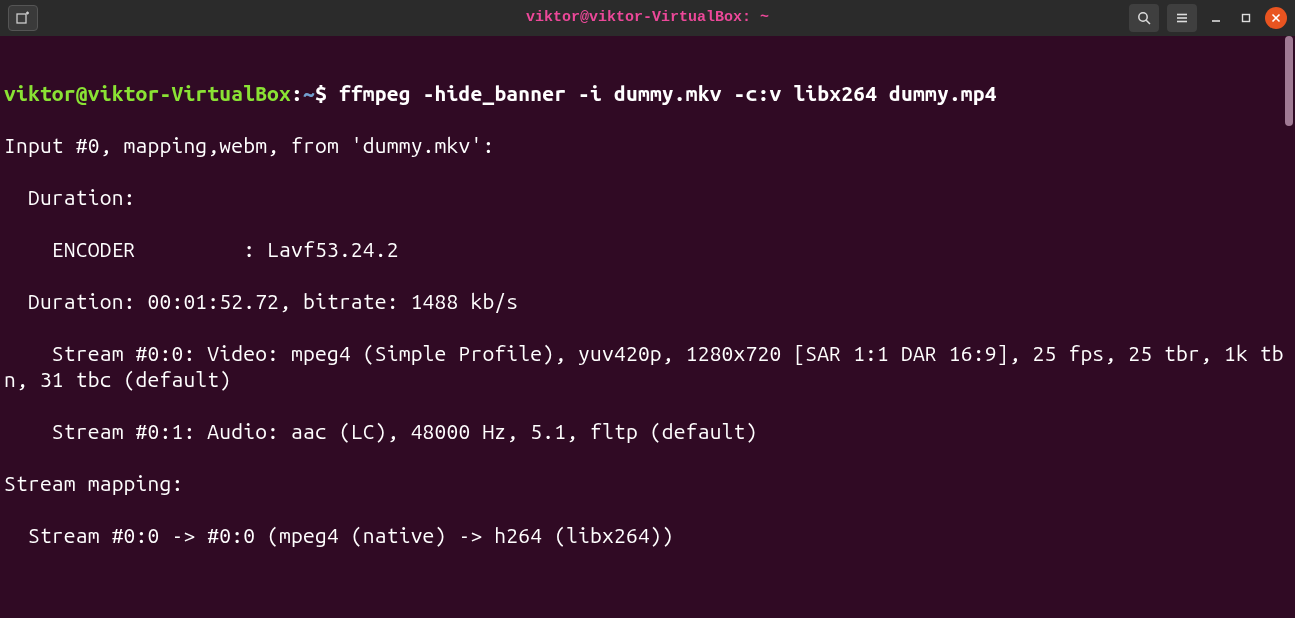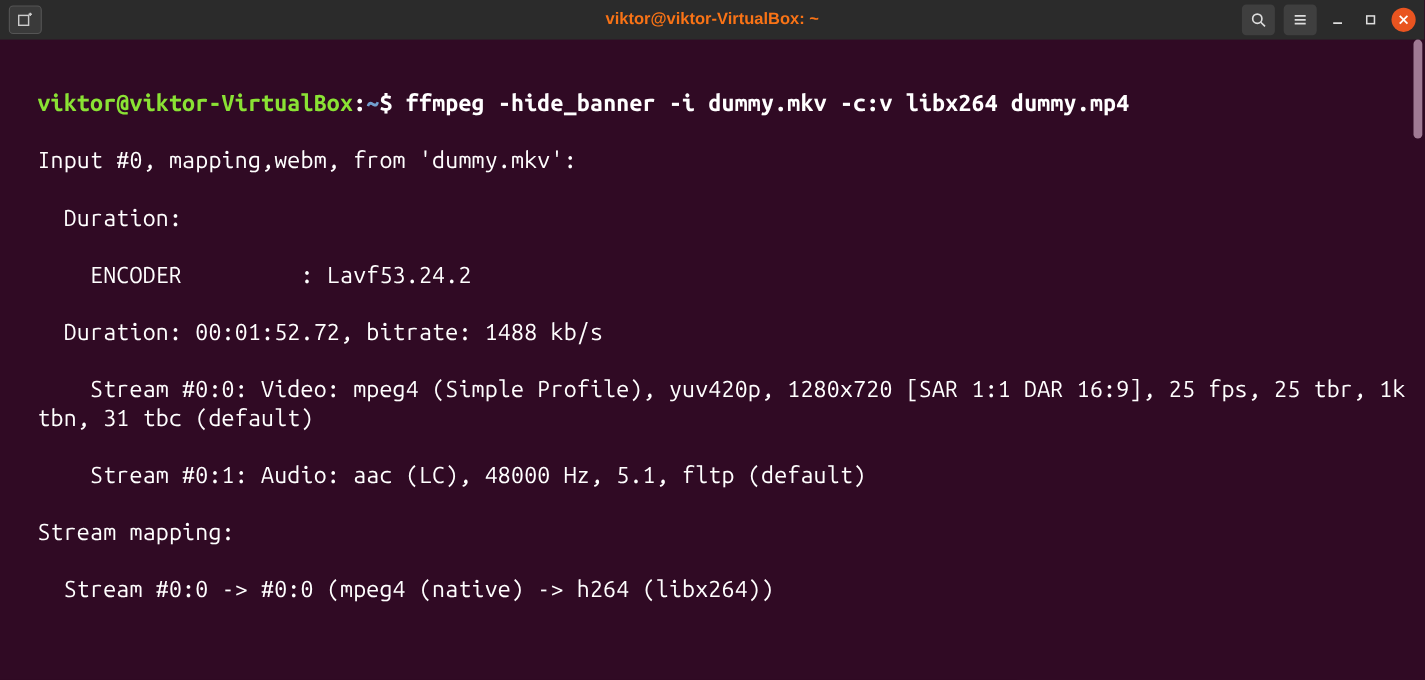--- a/index.html
+++ b/index.html
@@ -25,22 +25,22 @@
   .titlebar .newtab {
     width: 30px; height: 26px;
     border: 1px solid #555; border-radius: 4px;
     display: flex; align-items: center; justify-content: center;
     color: #ddd; font-size: 14px;
     background: #3a3a3a;
   }
   .titlebar .title {
     position: absolute; left: 0; right: 0;
     text-align: center;
-    color: #f97316;
-    font-family: Liberation Sans, sans-serif;
+    color: #ec4899;
+    font-family: Liberation Mono, monospace;
     font-size: 15px;
     font-weight: bold;
     pointer-events: none;
   }
   .titlebar .right-group {
     margin-left: auto;
     display: flex; align-items: center; gap: 8px;
   }
   .titlebar .iconbtn {
     width: 30px; height: 28px;
@@ -61,21 +61,20 @@
     display: flex; align-items: center; justify-content: center;
     color: #fff;
   }
   .terminal {
     padding: 18px 0 4px 4px;
     position: relative;
     height: calc(100% - 36px);
     white-space: pre-wrap;
     word-break: break-all;
     letter-spacing: 0.2px;
-    margin-left: 30px;
   }
   .scrollbar {
     position: absolute;
     right: 2px; top: 0;
     width: 8px; height: 100%;
   }
   .scrollbar-thumb {
     position: absolute;
     top: 0; width: 8px; height: 90px;
     background: #a07a94;

